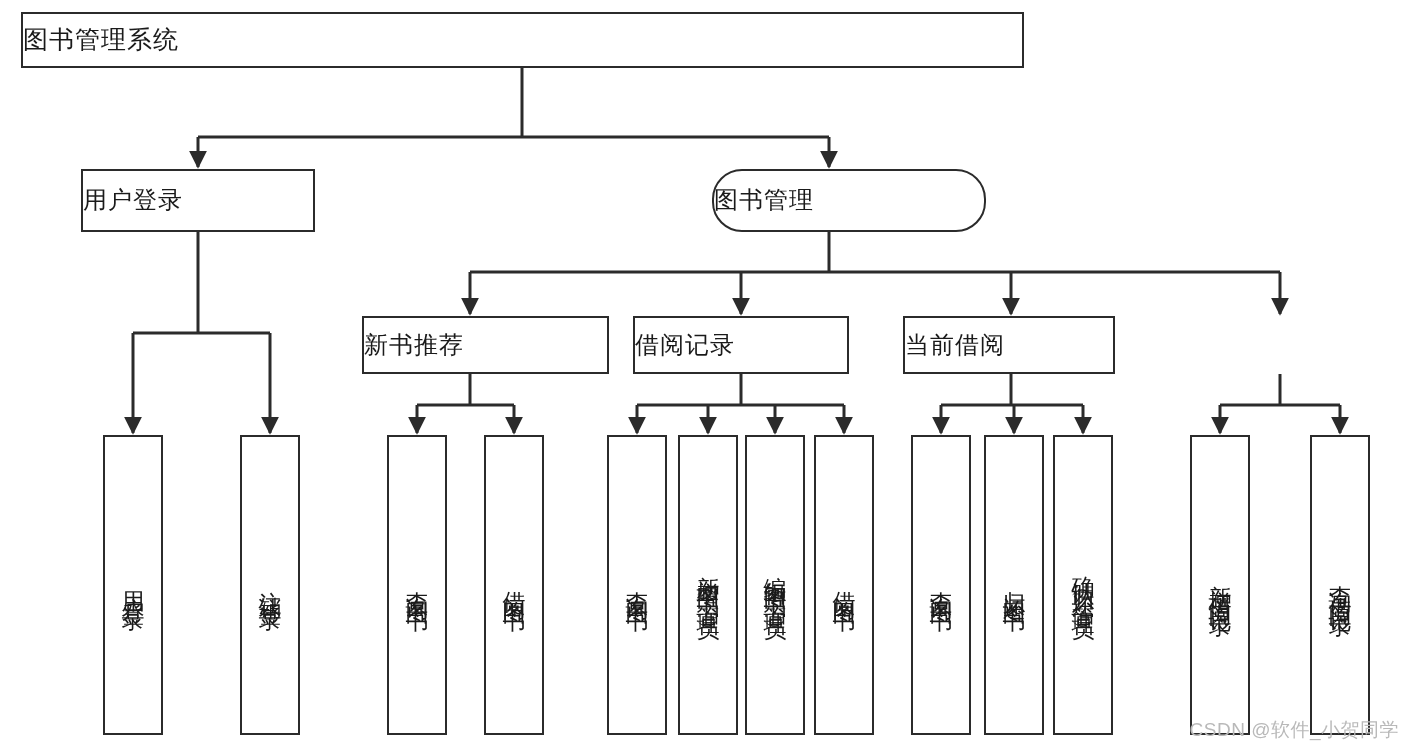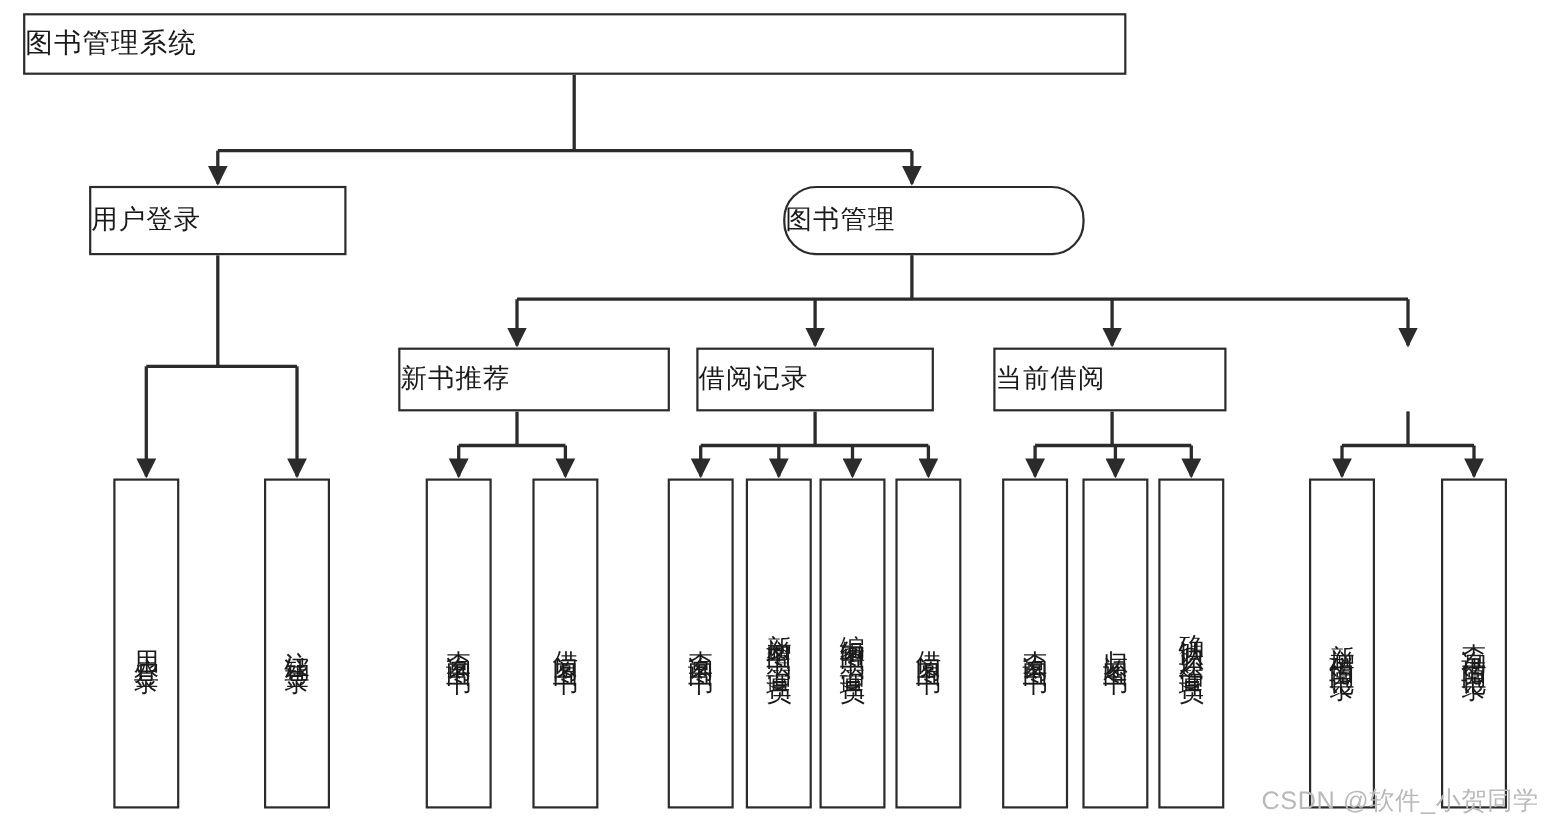--- a/index.html
+++ b/index.html
@@ -60,21 +60,21 @@
     font-size: 23px;
     line-height: 1.0;
     letter-spacing: 6px;
     white-space: nowrap;
     text-align: center;
   }
   #watermark {
     position: absolute;
     right: 6px;
     bottom: 4px;
-    font-size: 23px;
+    font-size: 19px;
     color: #b9b9b9;
     letter-spacing: 0.5px;
     white-space: nowrap;
   }
 </style>
 </head>
 <body>
 
 <div id="canvas">
 

